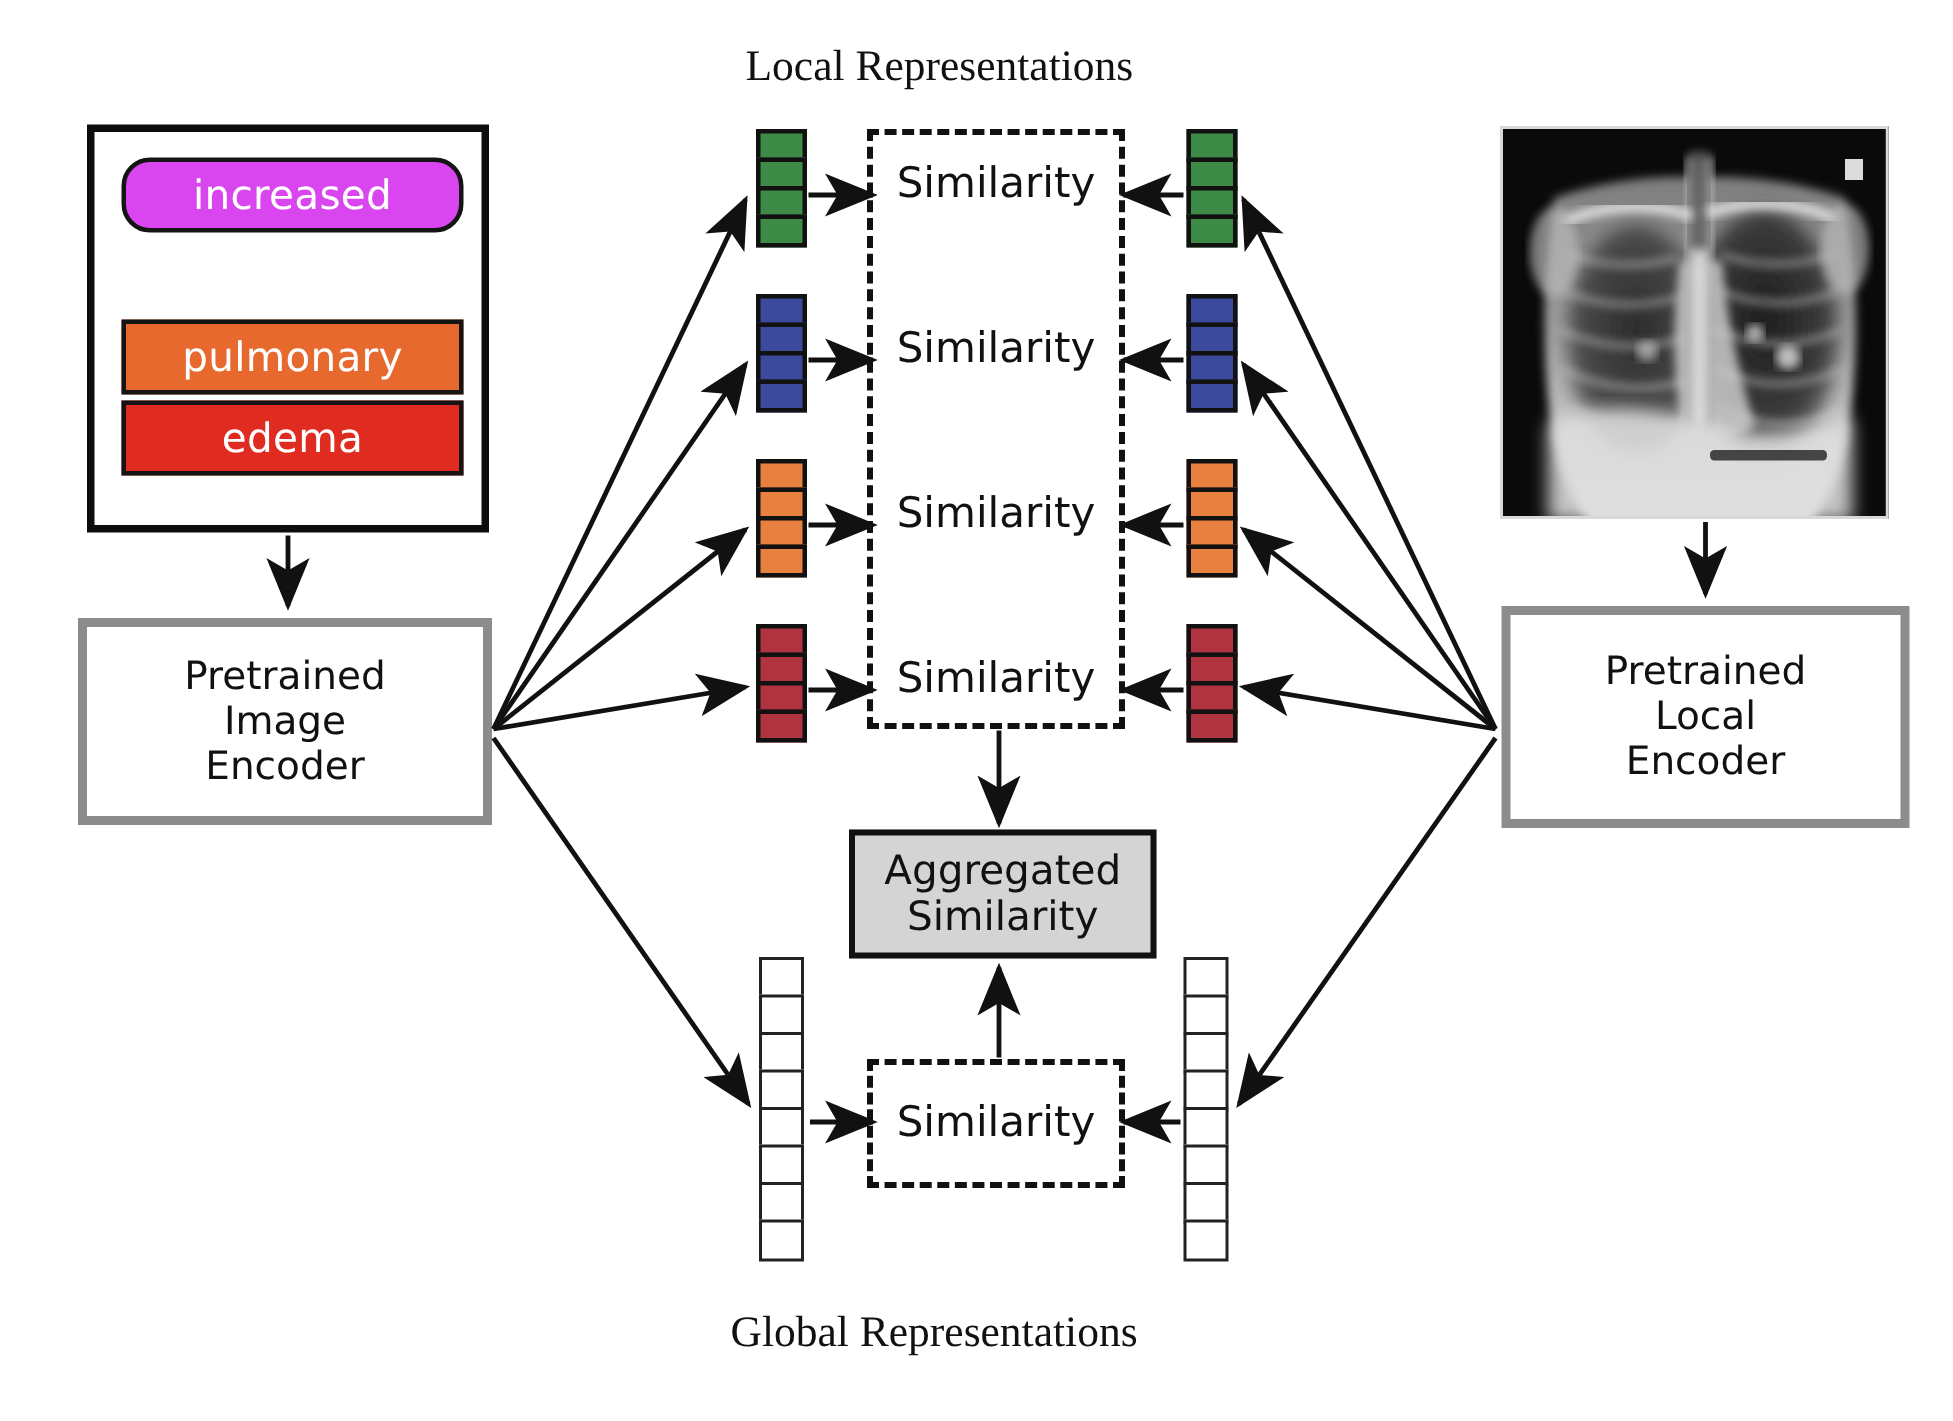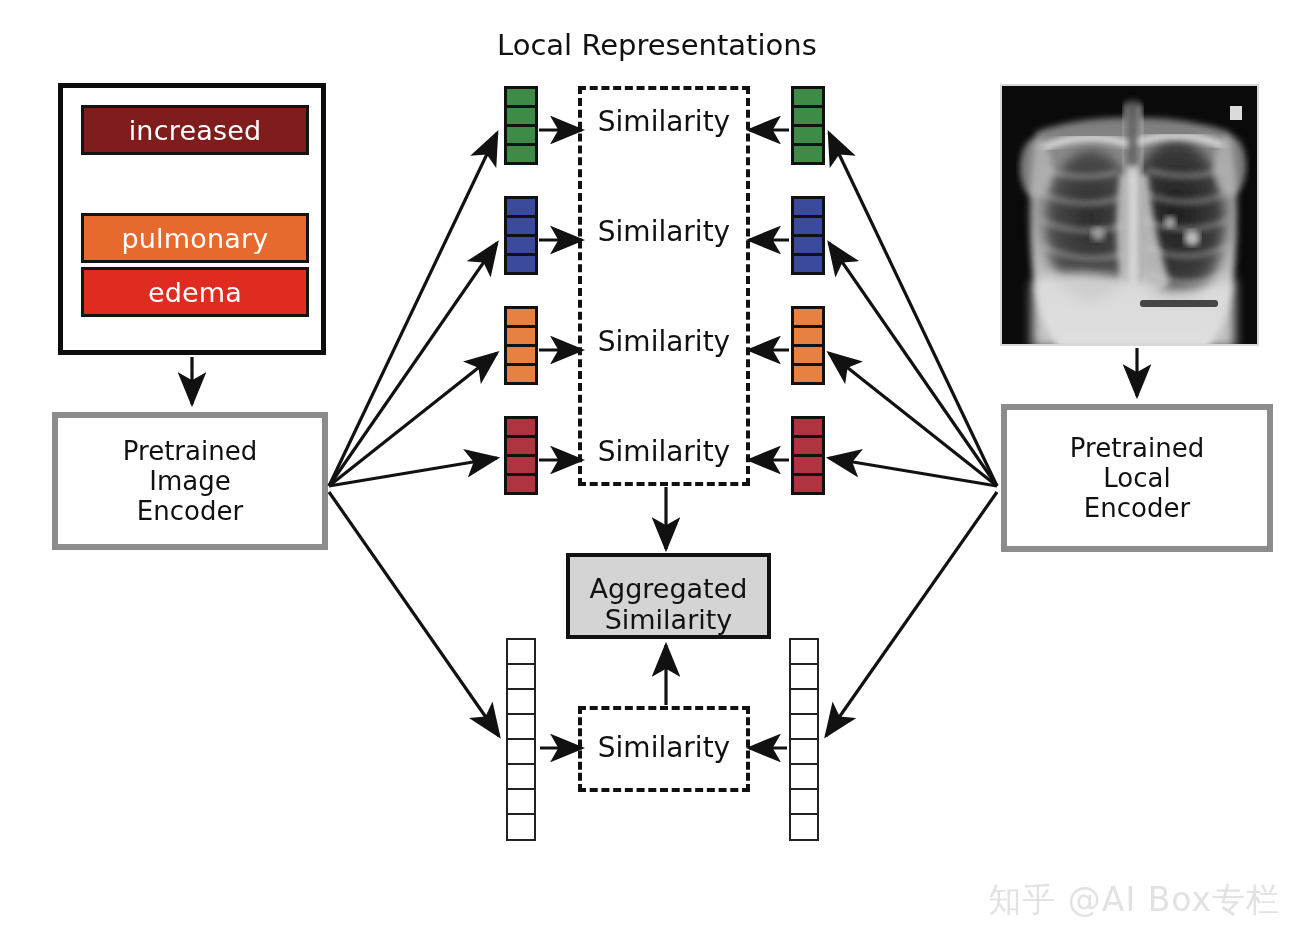--- a/index.html
+++ b/index.html
@@ -20,38 +20,38 @@
   
   .encoder{border:6px solid #8c8c8c;background:#fff;box-sizing:border-box;
            display:flex;align-items:center;justify-content:center;
            text-align:center;font-size:26px;line-height:1.16;color:#111;}
   #text-encoder{left:52px;top:412px;width:276px;height:138px;}
   #image-encoder{left:1001px;top:404px;width:272px;height:148px;}
 
   
   #aggregated{left:566px;top:553px;width:205px;height:86px;
               border:4px solid #111;background:#d4d4d4;box-sizing:border-box;
-              display:flex;align-items:flex-end;justify-content:center;
+              display:flex;align-items:center;justify-content:center;
               text-align:center;font-size:27px;line-height:1.15;color:#111;}
 
   
   .vec{position:absolute;display:flex;flex-direction:column;}
   .vec .cell{box-sizing:border-box;border:3px solid #111;margin-top:-3px;}
   .vec .cell:first-child{margin-top:0;}
   .vec.local .cell{width:34px;height:22px;}
   .vec.global{border:0;}
   .vec.global .cell{width:30px;height:28px;background:#fff;border:2px solid #222;}
 
   
   .dashframe{position:absolute;border:4px dashed #111;box-sizing:border-box;}
   .simlabel{position:absolute;font-size:28px;color:#111;
             text-align:center;white-space:nowrap;}
 
   
-  .caption{position:absolute;font-size:29px;color:#111;white-space:nowrap;}
+  .caption{position:absolute;font-size:29px;color:#111;white-space:nowrap;font-family:Liberation Serif, serif;}
 
   
   #xray{left:1000px;top:84px;width:259px;height:262px;
         border:2px solid #d8d8d8;box-sizing:border-box;overflow:hidden;background:#000;}
   #xray svg{display:block;}
 
   
   #watermark{right:22px;bottom:24px;font-size:33px;color:#e2e2e2;
              letter-spacing:1px;white-space:nowrap;}
 
@@ -59,21 +59,21 @@
               pointer-events:none;}
 </style>
 </head>
 <body>
 
 <div id="stage">
 
   <div class="caption" style="left:497px;top:28px;">Local Representations</div>
 
   <div id="text-box" class="abs">
-    <div class="token" style="top: 17px; background: #7f1d1d;">
+    <div class="token" style="top: 17px; background: #d946ef; border-radius: 19px;">
       <span>increased</span>
     </div>
     <div class="token" style="top: 125px; background: rgb(232, 105, 46);">
       <span>pulmonary</span>
     </div>
     <div class="token" style="top: 179px; background: rgb(224, 43, 32); align-items: center;">
       <span>edema</span>
     </div>
   </div>
 
@@ -252,22 +252,22 @@
     <div class="cell"></div>
     <div class="cell"></div>
     <div class="cell"></div>
     <div class="cell"></div>
     <div class="cell"></div>
   </div>
 
   <div class="dashframe" style="left:578px;top:706px;width:172px;height:86px;"></div>
   <div class="simlabel" style="left:578px;top:731px;width:172px;">Similarity</div>
 
-
-  <div id="watermark" class="abs">知乎 @AI Box专栏</div>
+  <div class="caption" style="left:487px;top:872px;">Global Representations</div>
+
 
   <svg class="overlay">
     <defs>
       <marker id="ah" markerWidth="11" markerHeight="9" refX="10" refY="4.5" orient="auto" markerUnits="strokeWidth">
         <path d="M0,0 L11,4.5 L0,9 L2.6,4.5 Z" fill="#111"></path>
       </marker>
     </defs>
     <g stroke="#111" stroke-width="3.2" fill="none" marker-end="url(#ah)">
 
       <line x1="192" y1="357" x2="192" y2="404"></line>

